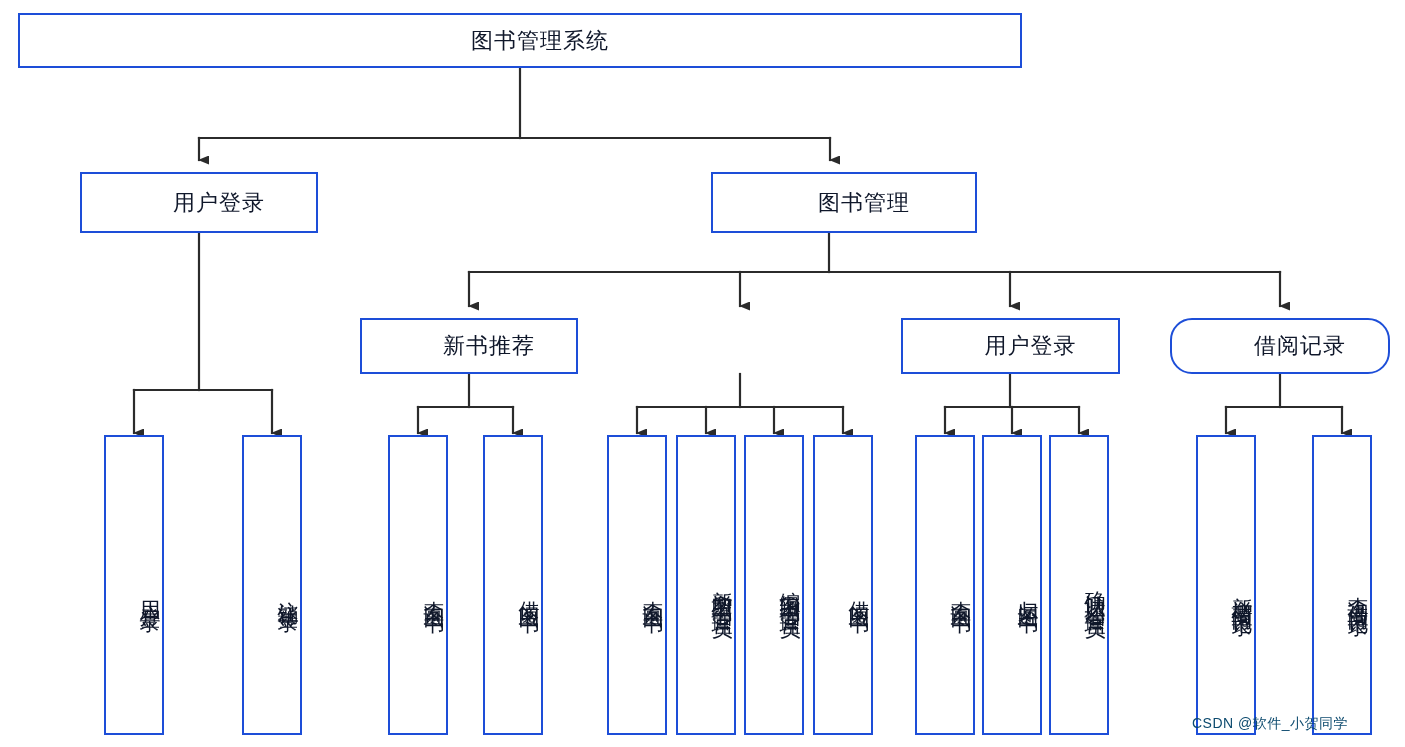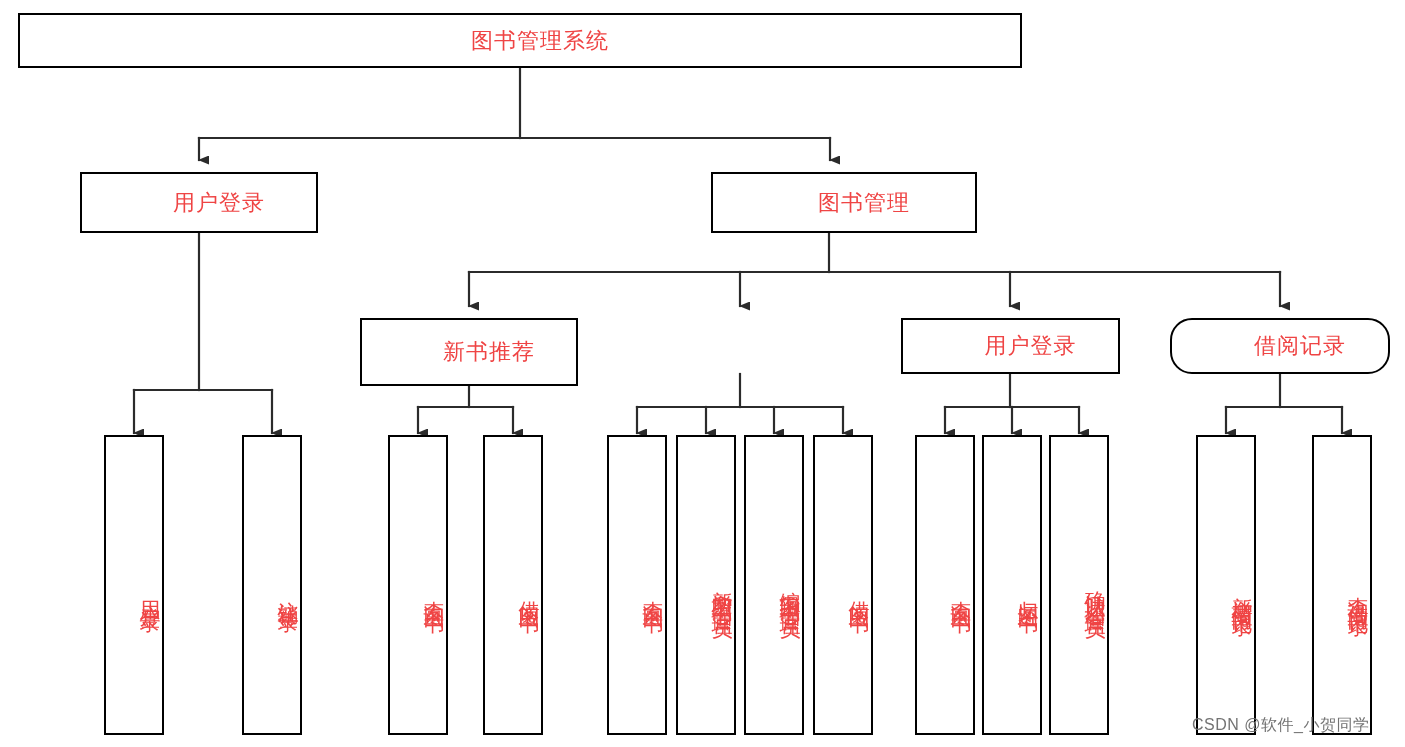--- a/index.html
+++ b/index.html
@@ -13,26 +13,26 @@
   #canvas {
     position: relative;
     width: 1405px;
     height: 747px;
     background: #ffffff;
     overflow: hidden;
   }
   .node {
     position: absolute;
     box-sizing: border-box;
-    border: 2px solid #000000;
+    border: 2px solid #1d4ed8;
     background: #ffffff;
     display: flex;
     align-items: center;
     justify-content: center;
-    color: #ef4444;
+    color: #0f172a;
     text-align: center;
     padding-left: 40px;
   }
   .node.horiz {
     font-size: 22px;
     letter-spacing: 1px;
   }
   .node.leaf {
     writing-mode: vertical-rl;
     text-orientation: upright;
@@ -50,22 +50,22 @@
   #edges {
     position: absolute;
     left: 0;
     top: 0;
     width: 1405px;
     height: 747px;
     pointer-events: none;
   }
   .watermark {
     position: absolute;
-    color: #737373;
-    font-size: 16px;
+    color: #0c4a6e;
+    font-size: 14px;
     letter-spacing: 0.5px;
     white-space: nowrap;
     left: 1192px;
     top: 715px;
   }
 </style>
 </head>
 <body>
 
 <div id="canvas">
@@ -117,21 +117,21 @@
     <span>图书管理系统</span>
   </div>
 
   <div class="node horiz" id="node-user-login" style="left: 80px; top: 172px; width: 238px; height: 61px;">
     <span>用户登录</span>
   </div>
   <div class="node horiz" id="node-book-management" style="left: 711px; top: 172px; width: 266px; height: 61px;">
     <span>图书管理</span>
   </div>
 
-  <div class="node horiz" id="node-new-book-recommend" style="left: 360px; top: 318px; width: 218px; height: 68px; align-items: center;">
+  <div class="node horiz" id="node-new-book-recommend" style="left: 360px; top: 318px; width: 218px; height: 56px; align-items: center;">
     <span>新书推荐</span>
   </div>
   <div class="node horiz" id="node-current-borrow" style="left: 901px; top: 318px; width: 219px; height: 56px;">
     <span>用户登录</span>
   </div>
   <div class="node horiz" id="node-borrow-record" style="left: 1170px; top: 318px; width: 220px; height: 56px; border-radius: 22px;">
     <span>借阅记录</span>
   </div>
 
   <div class="node leaf" id="node-leaf-user-login" style="left: 104px; top: 435px; width: 60px; height: 300px;">

